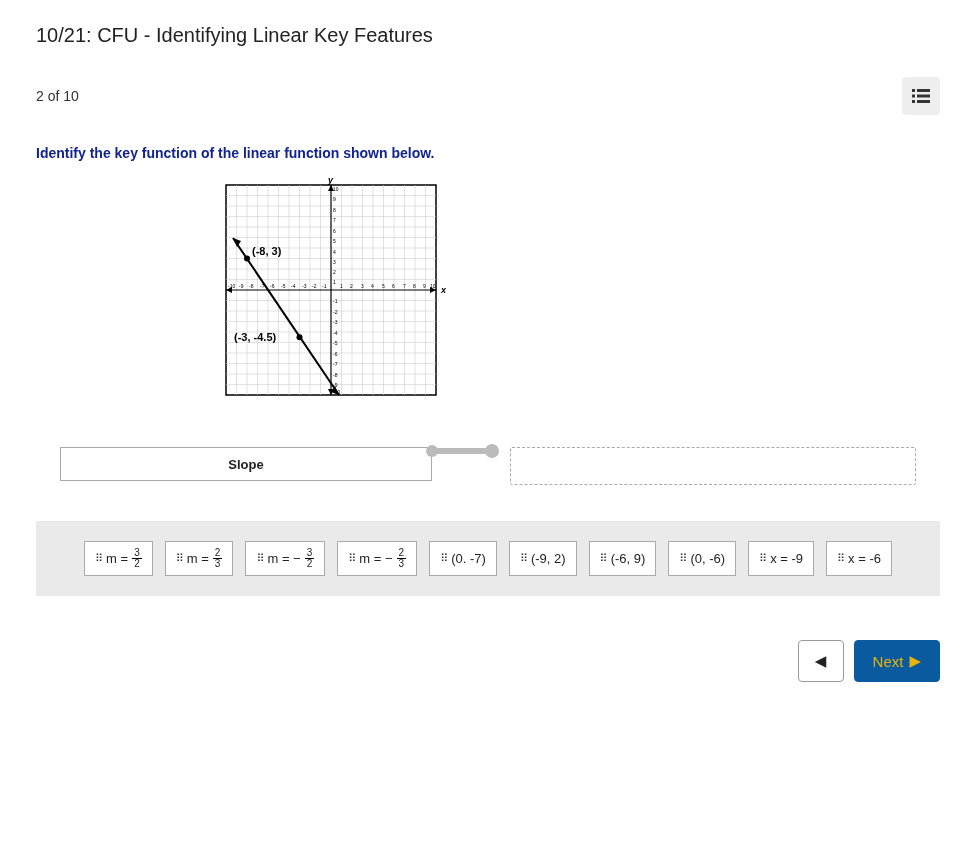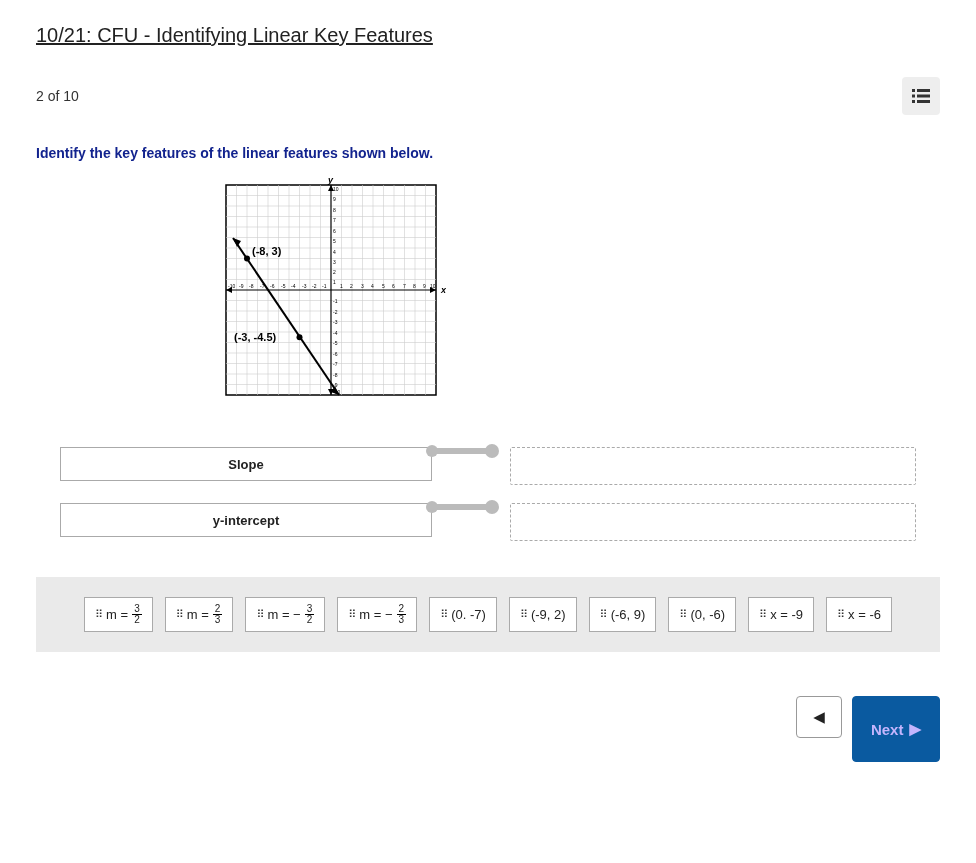--- a/index.html
+++ b/index.html
@@ -1,18 +1,18 @@
 <!DOCTYPE html>
 <html><head>
 <meta charset="utf-8">
 <style>
   html,body{margin:0;padding:0;background:#f5f5f5;font-family:Arial,Helvetica,sans-serif;color:#222;}
   .page{width:976px;min-height:863px;margin:0 auto;background:#fff;box-sizing:border-box;padding:0;}
   .inner{padding:24px 36px 24px 36px;}
-  .title{font-size:20px;font-weight:400;color:#222;margin:0 0 30px 0;text-decoration:underline;}
+  .title{font-size:20px;font-weight:400;color:#222;margin:0 0 30px 0;}
   .progress-row{display:flex;align-items:center;justify-content:space-between;margin-bottom:30px;text-align:center;}
   .progress-text{font-size:14px;color:#333;}
   .menu-btn{width:38px;height:38px;background:#eee;border-radius:4px;display:flex;align-items:center;justify-content:center;cursor:pointer;}
   .prompt{color:#12238e;font-weight:bold;font-size:14px;margin-bottom:14px;}
   .graph-wrap{margin:0 0 20px 180px;}
   .match-area{background:#fff;padding:18px 0;}
   .match-row{display:flex;margin-bottom:18px;}
   .label-box{width:370px;height:32px;border:1px solid #aaa;display:flex;align-items:center;justify-content:center;font-size:13px;font-weight:bold;background:#fff;margin-left:24px;}
   .connector{width:60px;height:8px;position:relative;display:flex;align-items:center;}
   .connector-line{height:6px;width:100%;background:#bbb;border-radius:3px;}
@@ -21,21 +21,21 @@
   .drop-box{flex:1;height:36px;border:1.5px dashed #aaa;margin-left:18px;margin-right:24px;border-radius:2px;}
   .choices-area{background:#eaeaea;padding:20px 24px 20px 24px;display:flex;flex-wrap:wrap;gap:12px;justify-content:center;}
   .choice{background:#fff;border:1px solid #aaa;padding:6px 10px;font-size:13px;display:flex;align-items:center;gap:4px;cursor:grab;white-space:nowrap;}
   .grip{font-size:11px;letter-spacing:-1px;color:#333;}
   .frac{display:inline-flex;flex-direction:column;align-items:center;font-size:10px;line-height:1;vertical-align:middle;}
   .frac .n{border-bottom:1px solid #000;padding:0 2px;}
   .frac .d{padding:0 2px;}
   .footer{display:flex;justify-content:flex-end;gap:10px;padding:20px 36px;}
   .nav-btn{height:40px;border:1px solid #999;background:#fff;border-radius:4px;display:flex;align-items:center;justify-content:center;font-size:15px;cursor:pointer;}
   .prev-btn{width:44px;}
-  .next-btn{background:#0a5aa0;color:#c4b5fd;border:1px solid #0a5aa0;padding:12px 18px;font-weight:700;}
+  .next-btn{background:#0a5aa0;color:#eab308;border:1px solid #0a5aa0;padding:0 18px;font-weight:400;}
   .next-btn .tri{margin-left:6px;}
 </style>
 </head>
 <body>
 
 <div class="page">
   <div class="inner">
     <h1 class="title">10/21: CFU - Identifying Linear Key Features</h1>
 
     <div class="progress-row">
@@ -45,21 +45,21 @@
           <rect x="0" y="0" width="3" height="3" fill="#333"></rect>
             <rect x="5" y="0" width="13" height="3" fill="#333"></rect>
           <rect x="0" y="5.5" width="3" height="3" fill="#333"></rect>
             <rect x="5" y="5.5" width="13" height="3" fill="#333"></rect>
           <rect x="0" y="11" width="3" height="3" fill="#333"></rect>
             <rect x="5" y="11" width="13" height="3" fill="#333"></rect>
         </svg>
       </div>
     </div>
 
-    <div class="prompt">Identify the key features of the linear features shown below.</div>
+    <div class="prompt">Identify the key function of the linear function shown below.</div>
 
     <div class="graph-wrap">
       <svg width="230" height="230" viewBox="0 0 230 230">
         <rect x="10" y="10" width="210" height="210" fill="#fff" stroke="#000" stroke-width="1.5"></rect>
 
         <g stroke="#ccc" stroke-width="0.6">
           <line x1="10" y1="20.5" x2="220" y2="20.5"></line>
             <line x1="10" y1="31" x2="220" y2="31"></line>
             <line x1="10" y1="41.5" x2="220" y2="41.5"></line>
             <line x1="10" y1="52" x2="220" y2="52"></line>
@@ -162,29 +162,20 @@
     <div class="match-area">
       <div class="match-row">
         <div class="label-box">Slope</div>
         <div class="connector">
             <div class="connector-start"></div>
             <div class="connector-line"></div>
             <div class="connector-dot"></div>
           </div>
         <div class="drop-box"></div>
       </div>
-      <div class="match-row">
-        <div class="label-box">y-intercept</div>
-        <div class="connector">
-            <div class="connector-start"></div>
-            <div class="connector-line"></div>
-            <div class="connector-dot"></div>
-          </div>
-        <div class="drop-box"></div>
-      </div>
     </div>
 
     <div class="choices-area" id="choices">
         <div class="choice">
           <span class="grip">⠿</span>
           <span>m = </span>
           <span class="frac">
             <span class="n">3</span>
             <span class="d">2</span>
           </span>

